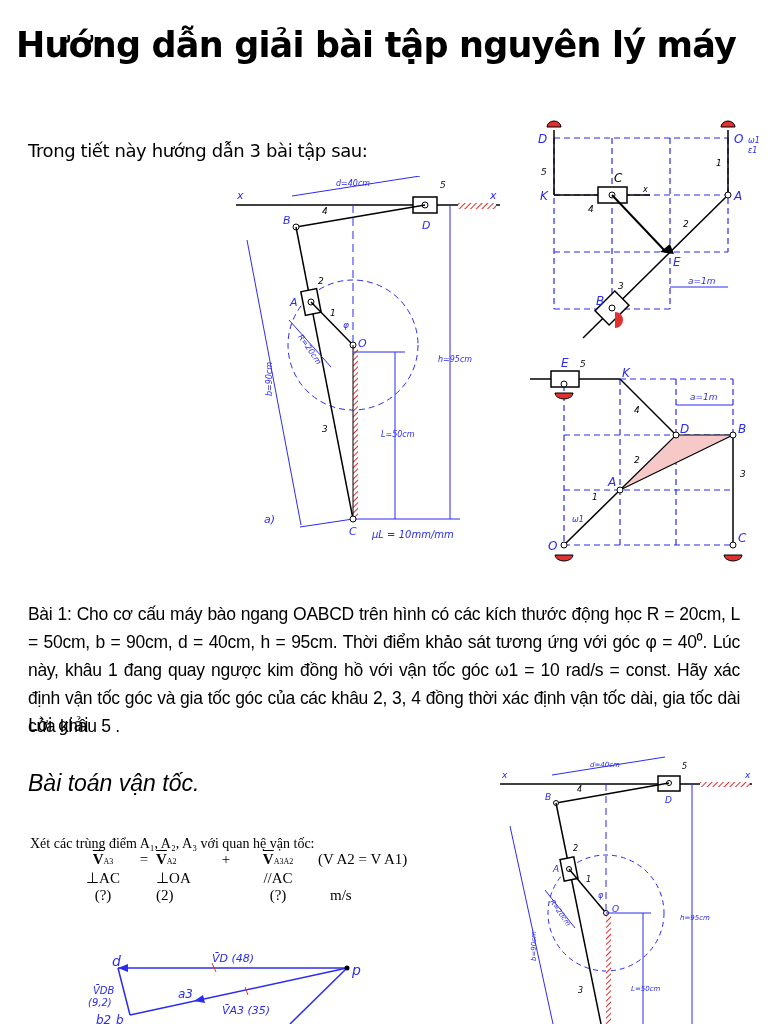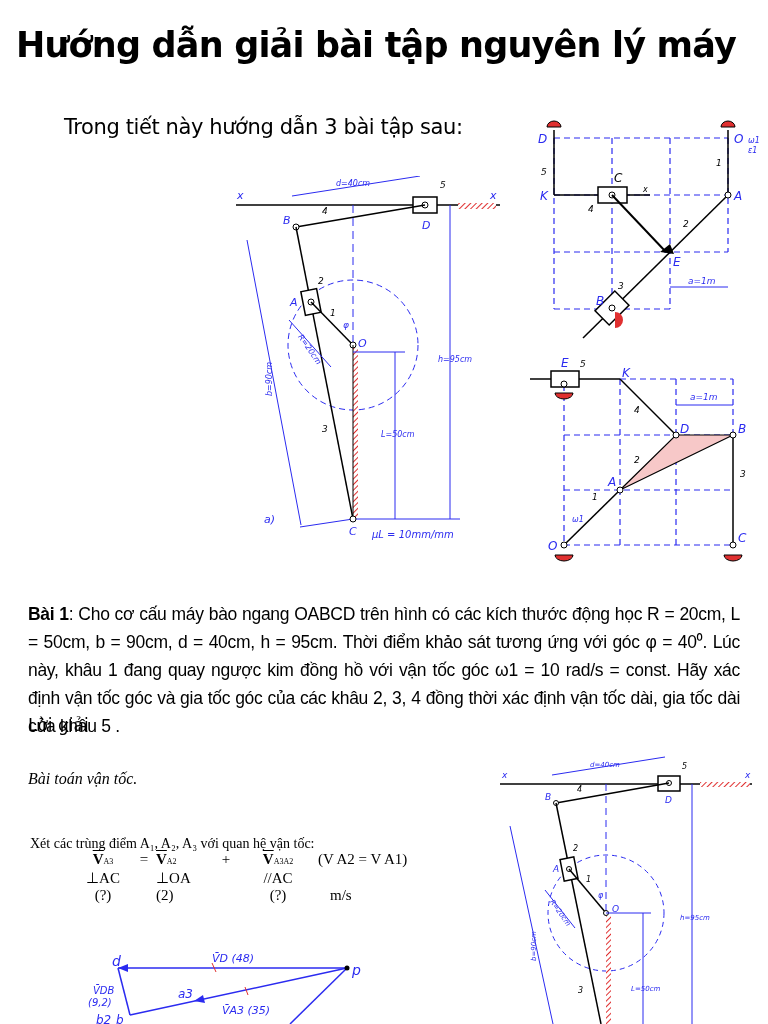--- a/index.html
+++ b/index.html
@@ -1,23 +1,23 @@
 <!DOCTYPE html>
 <html><head>
 <meta charset="utf-8">
 <style>
   html, body { margin: 0; padding: 0; background: #ffffff; }
   body { width: 768px; height: 1024px; position: relative; overflow: hidden; font-family: "DejaVu Sans", sans-serif; color: #000; }
   .title { position: absolute; left: 0; top: 20px; width: 752px; text-align: center; font-family: "DejaVu Sans", sans-serif; font-weight: bold; font-size: 35px; line-height: 50px; letter-spacing: -0.8px; }
-  .intro { position: absolute; left: 28px; top: 115px; font-size: 21px; letter-spacing: -0.4px; margin-left: 36px; }
+  .intro { position: absolute; left: 28px; top: 140px; font-size: 18px; letter-spacing: -0.4px; }
   .diag { position: absolute; }
   .problem { position: absolute; left: 28px; top: 600px; width: 712px; font-family: "Liberation Sans", sans-serif; font-size: 17.5px; line-height: 28px; text-align: justify; letter-spacing: -0.3px; }
-  .problem b { font-weight: bold; }
+  .problem b { font-weight: normal; }
   .sol-head { position: absolute; left: 28px; top: 715px; font-weight: normal; font-size: 17px; font-family: "DejaVu Sans", sans-serif; }
-  .sub-head { position: absolute; left: 28px; top: 770px; font-family: Liberation Serif, serif; font-style: italic; font-size: 16px; }
+  .sub-head { position: absolute; left: 28px; top: 770px; font-family: Liberation Sans, sans-serif; font-style: italic; font-size: 23px; }
   .sub-text { position: absolute; left: 30px; top: 836px; font-family: "Liberation Serif", serif; font-size: 14px; }
   .eq { position: absolute; left: 74px; top: 851px; font-family: "Liberation Serif", serif; font-size: 15px; }
   .eq .row { display: flex; height: 18px; align-items: baseline; }
   .eq .c1 { width: 58px; text-align: center; }
   .eq .op { width: 24px; text-align: center; }
   .eq .c2 { width: 58px; }
   .eq .c3 { width: 80px; text-align: center; }
   .eq .c4 { width: 90px; text-align: left; }
   .ov { text-decoration: overline; font-weight: bold; }
   .sub { font-size: 8px; }

